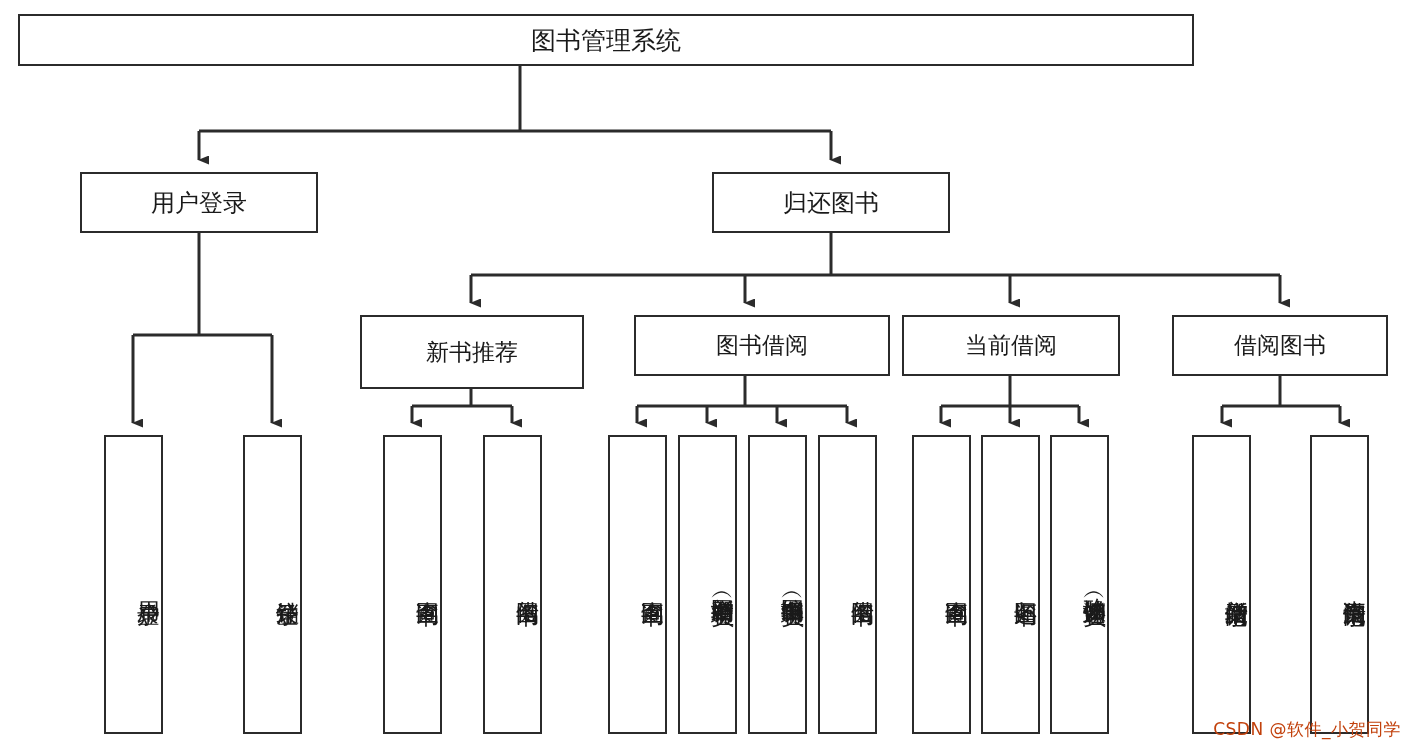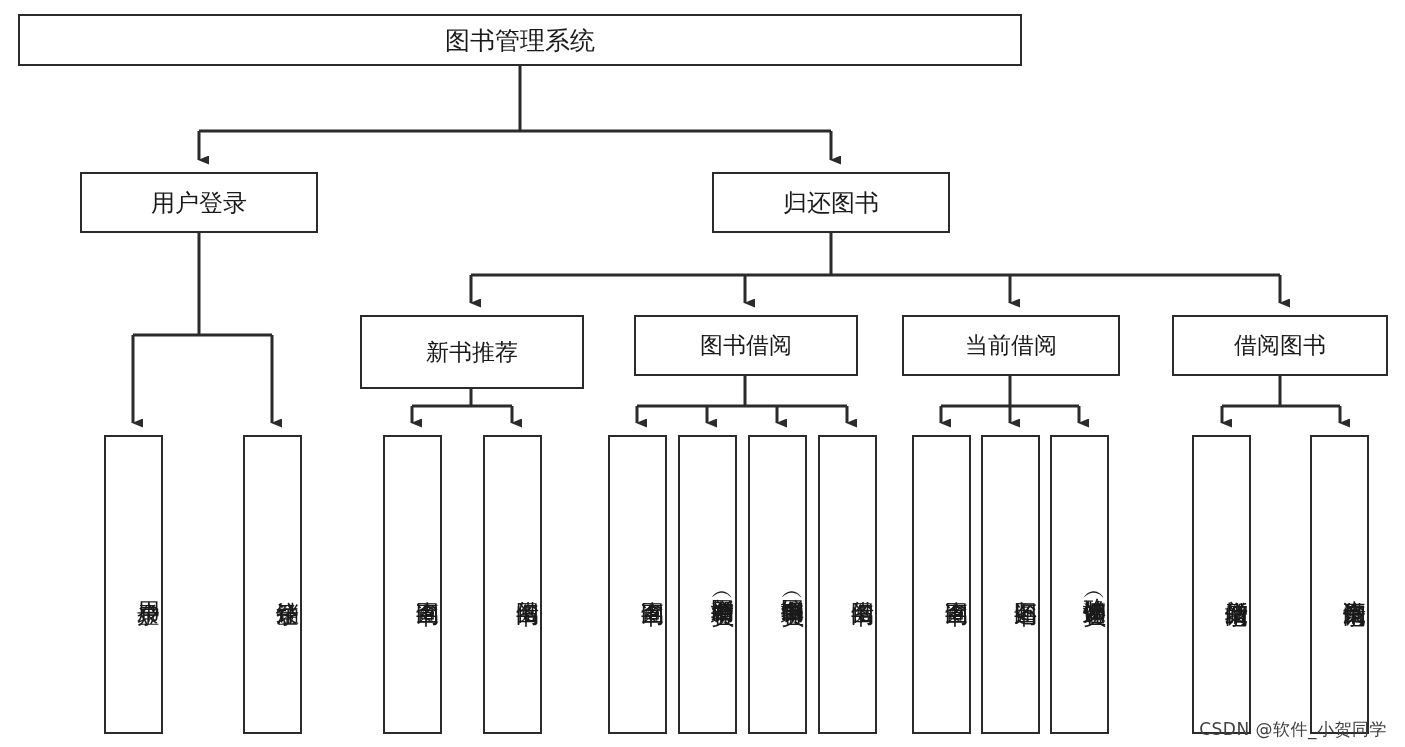--- a/index.html
+++ b/index.html
@@ -59,24 +59,24 @@
     display: block;
     white-space: pre-line;
     text-align: center;
   }
   .leaf .node-label {
     writing-mode: vertical-rl;
     text-orientation: upright;
   }
   #watermark {
     position: absolute;
-    right: 18px;
+    right: 4px;
     bottom: 6px;
     font-size: 17px;
-    color: #404040;
+    color: #c2410c;
     letter-spacing: 0.5px;
     white-space: nowrap;
     pointer-events: none;
   }
 </style>
 </head>
 <body>
 
 <div id="canvas">
 
@@ -123,37 +123,37 @@
       <path d="M1010,406 L1010,423" marker-end="url(#arrow)"></path>
       <path d="M1079,406 L1079,423" marker-end="url(#arrow)"></path>
 
       <path d="M1280,376 L1280,406"></path>
       <path d="M1222,406 L1340,406"></path>
       <path d="M1222,406 L1222,423" marker-end="url(#arrow)"></path>
       <path d="M1340,406 L1340,423" marker-end="url(#arrow)"></path>
     </g>
   </svg>
 
-  <div class="node root" style="left:18px; top:14px; width:1004px; height:52px;">
+  <div class="node root" style="left:18px; top:14px; width:1176px; height:52px;">
     <span class="node-label">图书管理系统</span>
   </div>
 
   <div class="node level1" style="left:80px; top:172px; width:238px; height:61px;">
     <span class="node-label">用户登录</span>
   </div>
 
   <div class="node level1" style="left:712px; top:172px; width:238px; height:61px;">
     <span class="node-label">归还图书</span>
   </div>
 
   <div class="node level2" style="left:360px; top:315px; width:224px; height:74px;">
     <span class="node-label">新书推荐</span>
   </div>
 
-  <div class="node level2" style="left:634px; top:315px; width:224px; height:61px;">
+  <div class="node level2" style="left:634px; top:315px; width:256px; height:61px;">
     <span class="node-label">图书借阅</span>
   </div>
 
   <div class="node level2" style="left:902px; top:315px; width:218px; height:61px;">
     <span class="node-label">当前借阅</span>
   </div>
 
   <div class="node level2" style="left:1172px; top:315px; width:216px; height:61px;">
     <span class="node-label">借阅图书</span>
   </div>

